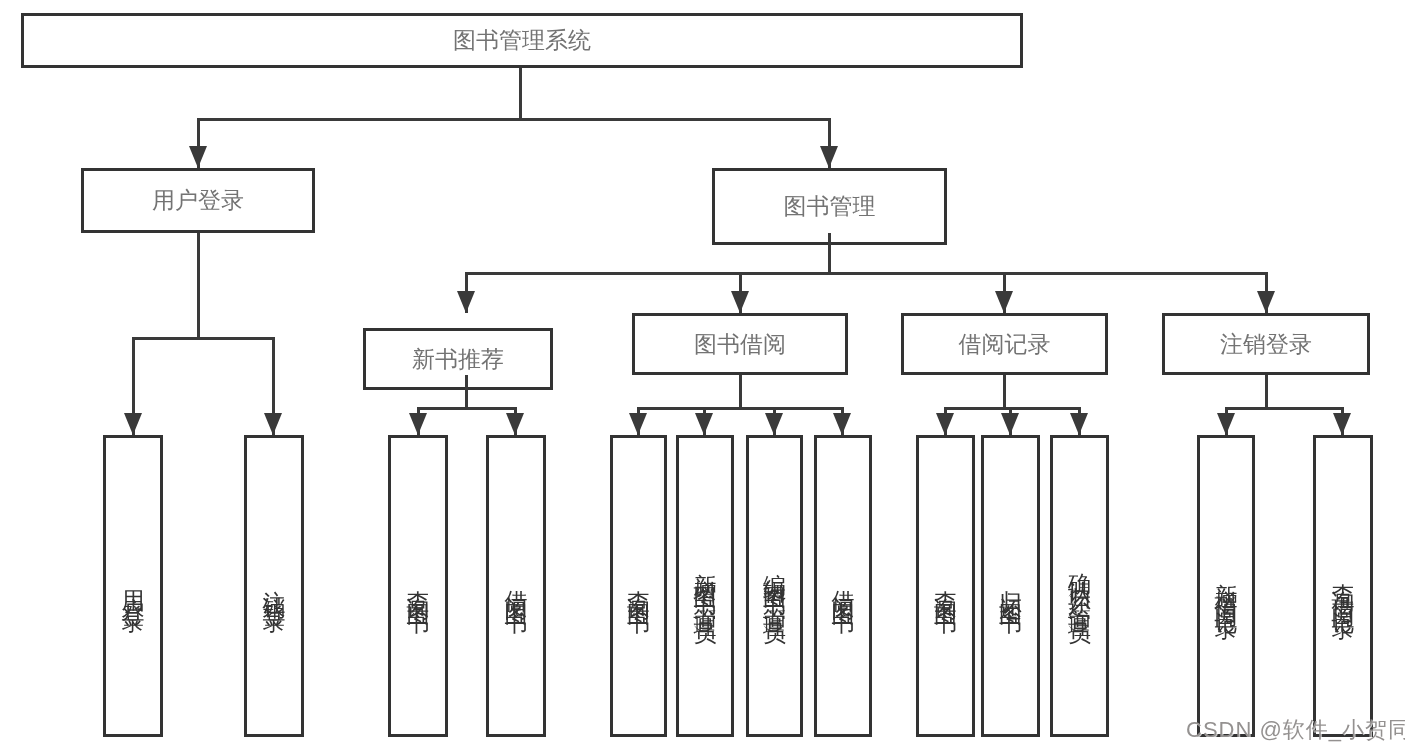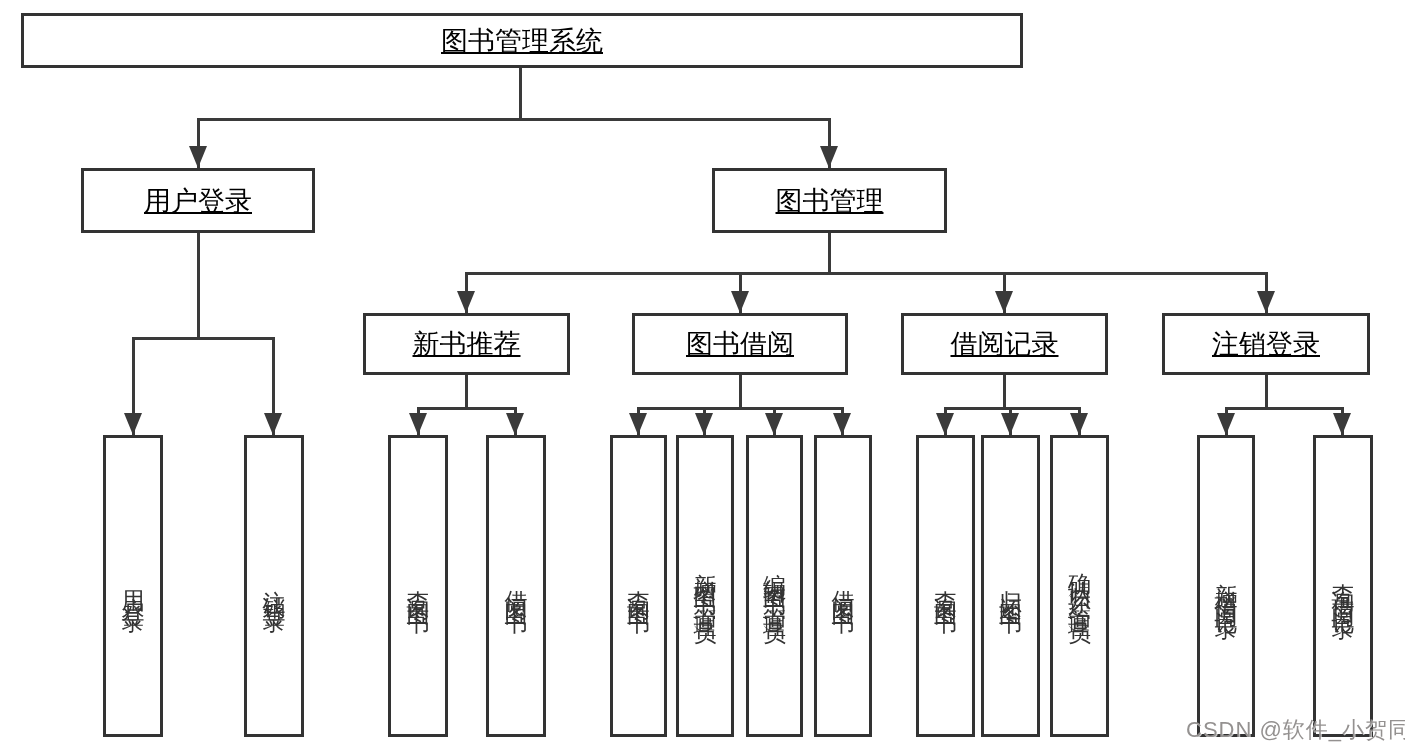--- a/index.html
+++ b/index.html
@@ -7,21 +7,21 @@
     width:1405px;height:747px;position:relative;background:#ffffff;
     font-family:"Liberation Sans","DejaVu Sans",sans-serif;
     overflow:hidden;
   }
   .box{
     position:absolute;box-sizing:border-box;
     border:3px solid #333333;background:#ffffff;
     display:flex;align-items:center;justify-content:center;
   }
   .hlabel{
-    font-size:27px;color:#000000;white-space:nowrap;text-decoration:underline;
+    font-size:23px;color:#737373;white-space:nowrap;
   }
   .vbox{top:435px;height:302px;}
   .vtext{
     writing-mode:vertical-rl;text-orientation:mixed;
     font-size:23px;color:#333333;letter-spacing:7px;line-height:1;
   }
   .vline{position:absolute;width:3px;background:#3a3a3a;}
   .hline{position:absolute;height:3px;background:#3a3a3a;}
   .arrow{
     position:absolute;width:0;height:0;
@@ -37,25 +37,25 @@
 </head>
 <body>
 
 <div class="box" style="left:21px;top:13px;width:1002px;height:55px">
   <span class="hlabel">图书管理系统</span>
 </div>
 
 <div class="box" style="left:81px;top:168px;width:234px;height:65px">
   <span class="hlabel">用户登录</span>
 </div>
-<div class="box" style="left:712px;top:168px;width:235px;height:65px">
+<div class="box" style="left:712px;top:168px;width:235px;height:77px">
   <span class="hlabel">图书管理</span>
 </div>
 
-<div class="box" style="left:363px;top:313px;width:207px;height:62px">
+<div class="box" style="left:363px;top:328px;width:190px;height:62px">
   <span class="hlabel">新书推荐</span>
 </div>
 <div class="box" style="left:632px;top:313px;width:216px;height:62px">
   <span class="hlabel">图书借阅</span>
 </div>
 <div class="box" style="left:901px;top:313px;width:207px;height:62px">
   <span class="hlabel">借阅记录</span>
 </div>
 <div class="box" style="left:1162px;top:313px;width:208px;height:62px">
   <span class="hlabel">注销登录</span>

